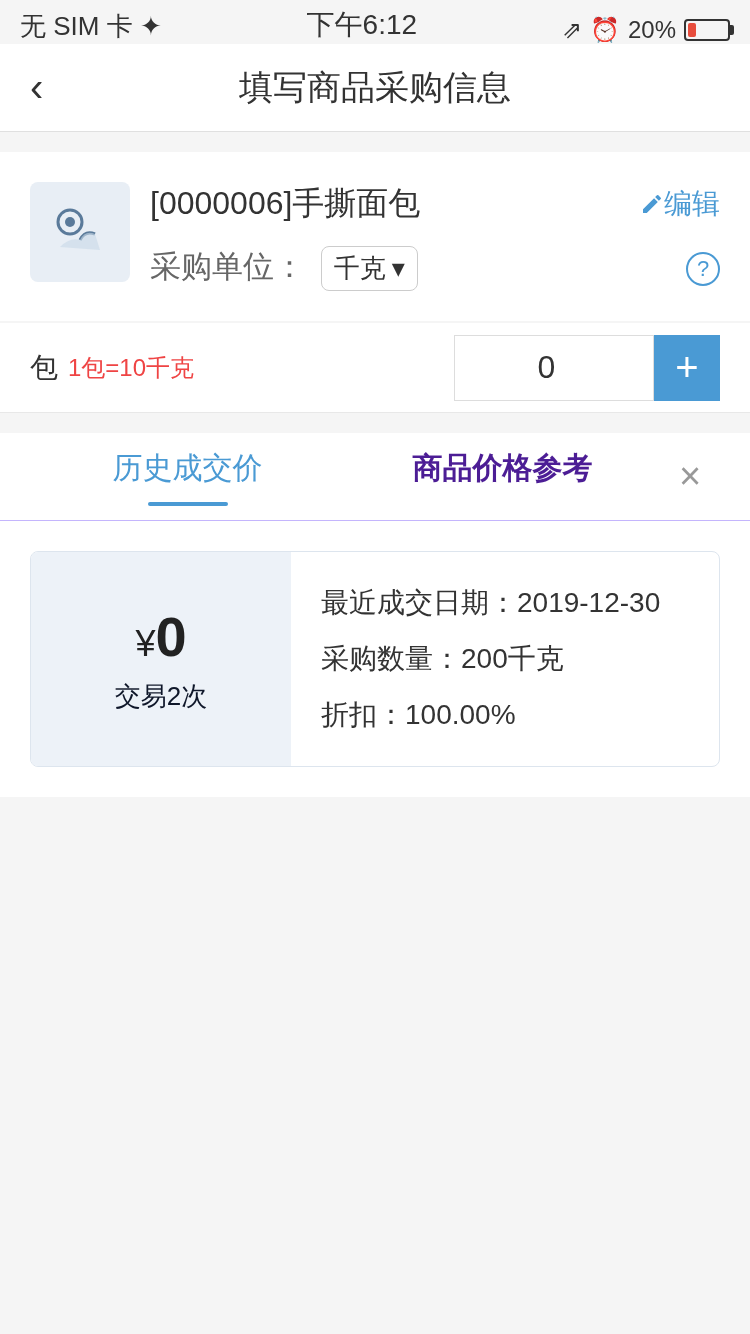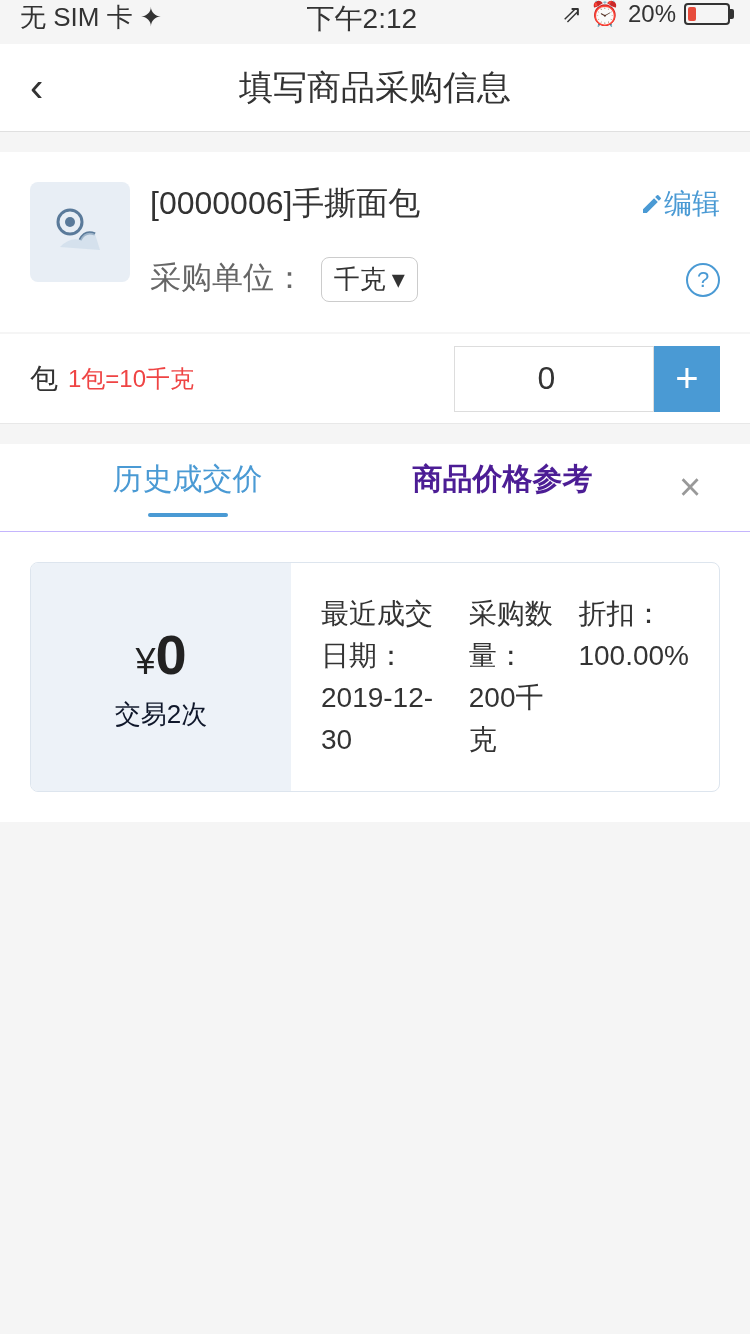--- a/index.html
+++ b/index.html
@@ -12,21 +12,21 @@
       font-size: 28px;
       color: #333;
     }
 
     
     .status-bar {
       width: 100%;
       height: 44px;
       background: #f5f5f5;
       display: flex;
-      align-items: flex-start;
+      align-items: flex-end;
       justify-content: space-between;
       padding: 0 20px;
       font-size: 26px;
     }
     .status-left {
       display: flex;
       align-items: center;
       gap: 8px;
     }
     .status-center {
@@ -113,21 +113,21 @@
       font-size: 36px;
       color: #5a7a9a;
     }
     .product-info {
       flex: 1;
     }
     .product-name-row {
       display: flex;
       justify-content: space-between;
       align-items: center;
-      margin-bottom: 31px;
+      margin-bottom: 20px;
     }
     .product-name {
       font-size: 32px;
       color: #333;
       font-weight: 500;
     }
     .edit-link {
       color: #4a9ad4;
       font-size: 28px;
       display: flex;
@@ -290,21 +290,21 @@
     }
     .history-trades {
       font-size: 26px;
       color: #0f172a;
       margin-top: 10px;
     }
     .history-right {
       flex: 1;
       padding: 30px 30px;
       display: flex;
-      flex-direction: row;
+      flex-direction: column;
       gap: 14px;
     }
     .history-detail-row {
       font-size: 28px;
       color: #333;
       line-height: 1.5;
     }
 
     
     .bottom-area {
@@ -313,21 +313,21 @@
       min-height: 500px;
     }
   </style>
 </head>
 <body>
 
 <div class="status-bar">
   <div class="status-left">
     <span>无 SIM 卡 ✦</span>
   </div>
-  <div class="status-center">下午2:12</div>
+  <div class="status-center">下午6:12</div>
   <div class="status-right">
     <span>⇗</span>
     <span>⏰</span>
     <span>20%</span>
     <div class="battery-icon">
       <div class="battery-fill"></div>
     </div>
   </div>
 </div>
 

